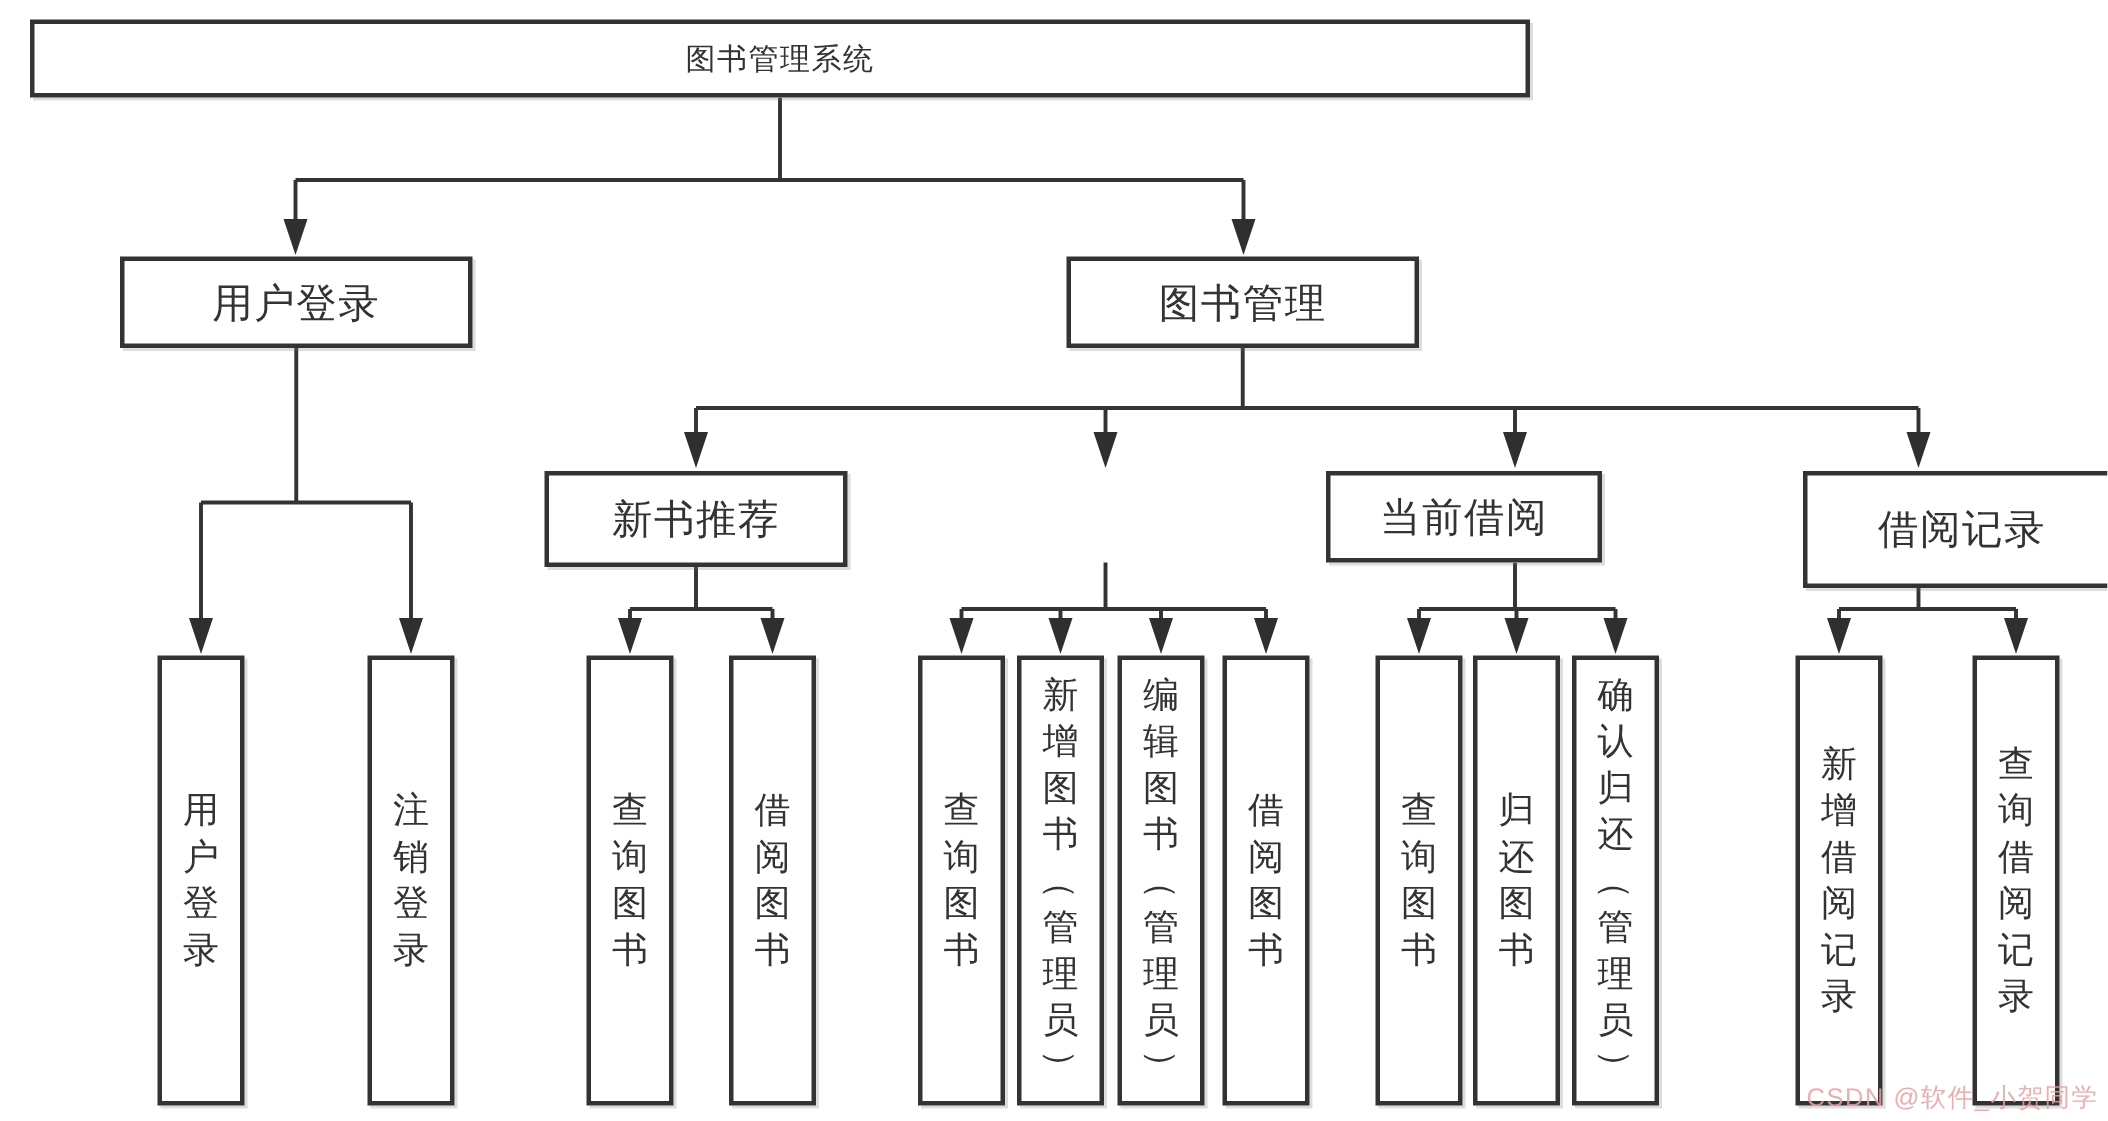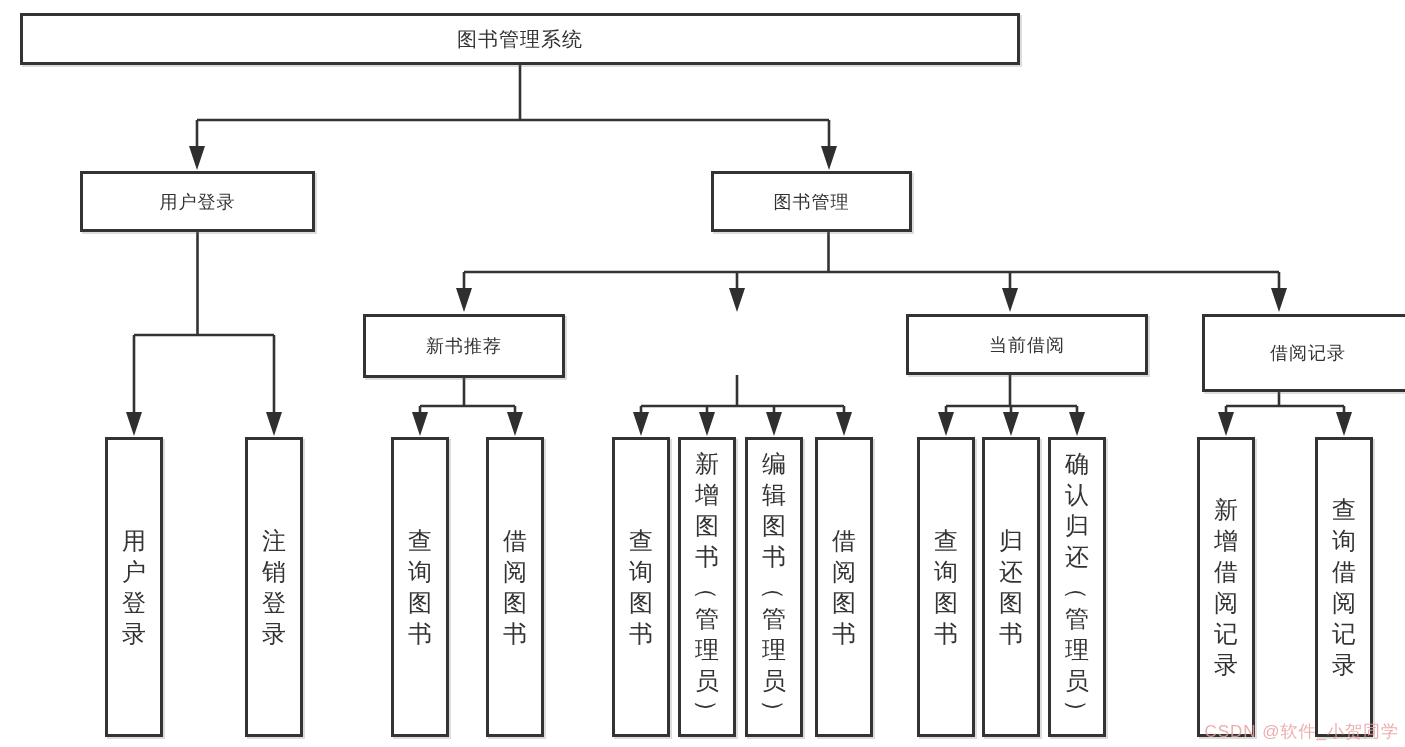--- a/index.html
+++ b/index.html
@@ -4,21 +4,21 @@
 <style>
   html,body{margin:0;padding:0;background:#ffffff;}
   body{font-family:"Liberation Sans","DejaVu Sans",sans-serif;}
   .stage{position:relative;width:1405px;height:747px;background:#ffffff;overflow:hidden;border-radius:31px;}
   .connectors{position:absolute;left:0;top:0;width:1405px;height:747px;}
   .connectors path{stroke:#333333;stroke-width:2.6;fill:none;}
   .connectors polygon{fill:#2f2f2f;stroke:none;}
   .node{position:absolute;box-sizing:border-box;background:#ffffff;border:3px solid #333333;
         display:flex;align-items:center;justify-content:center;color:#333333;
         box-shadow:2px 2px 0 rgba(120,120,120,0.25);}
-  .hlabel{font-size:18px;letter-spacing:1px;white-space:nowrap;}
+  .hlabel{font-size:27px;letter-spacing:1px;white-space:nowrap;}
   .root .hlabel{font-size:20px;}
   .leaf{width:58px;height:300px;top:437px;}
   .vtext{display:flex;flex-direction:column;align-items:center;justify-content:center;
          height:100%;font-size:24px;line-height:31px;color:#333333;}
   .vtext span{display:block;}
   .vtext .vpunct{transform:rotate(90deg);}
   .watermark{position:absolute;right:6px;bottom:4px;font-size:17px;letter-spacing:1px;
              white-space:nowrap;}
 </style>
 </head>
@@ -62,28 +62,28 @@
     <polygon points="1336,412 1352,412 1344,436"></polygon>
   </svg>
 
   <div class="node root" style="left:20px;top:13px;width:1000px;height:52px">
     <span class="hlabel">图书管理系统</span>
   </div>
 
   <div class="node" style="left:80px;top:171px;width:235px;height:61px">
     <span class="hlabel">用户登录</span>
   </div>
-  <div class="node" style="left:711px;top:171px;width:201px;height:61px">
+  <div class="node" style="left:711px;top:171px;width:235px;height:61px">
     <span class="hlabel">图书管理</span>
   </div>
 
   <div class="node" style="left:363px;top:314px;width:202px;height:64px">
     <span class="hlabel">新书推荐</span>
   </div>
-  <div class="node" style="left:906px;top:314px;width:242px;height:61px">
+  <div class="node" style="left:884px;top:314px;width:184px;height:61px">
     <span class="hlabel">当前借阅</span>
   </div>
   <div class="node" style="left:1202px;top:314px;width:212px;height:78px">
     <span class="hlabel">借阅记录</span>
   </div>
 
   <div class="node leaf" style="left:105px">
     <span class="vtext">
         <span>用</span>
         <span>户</span>

